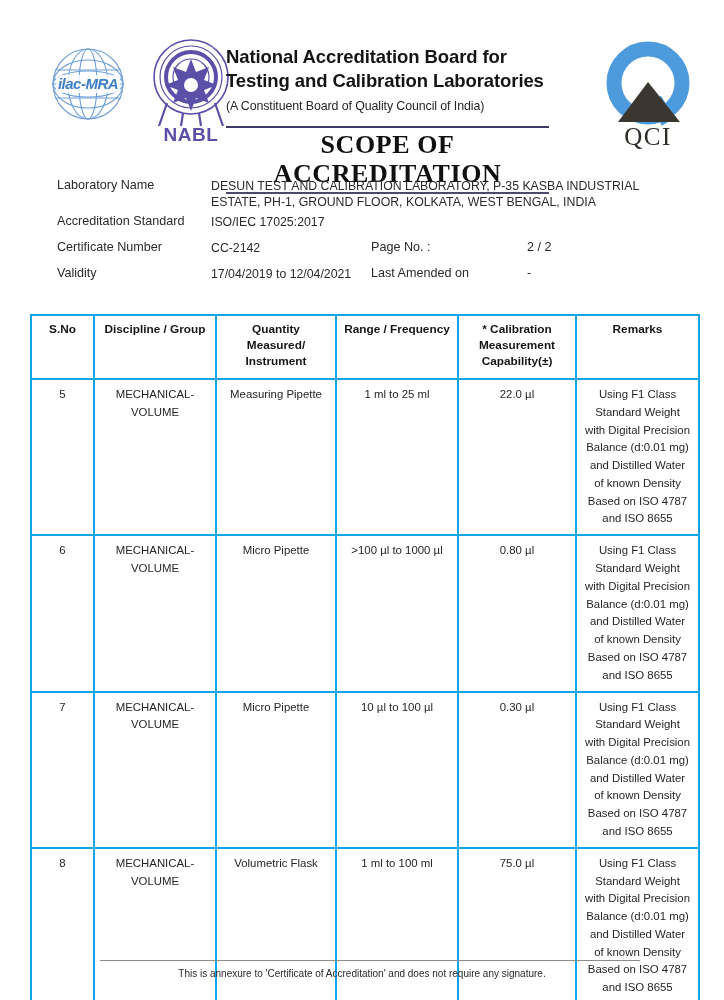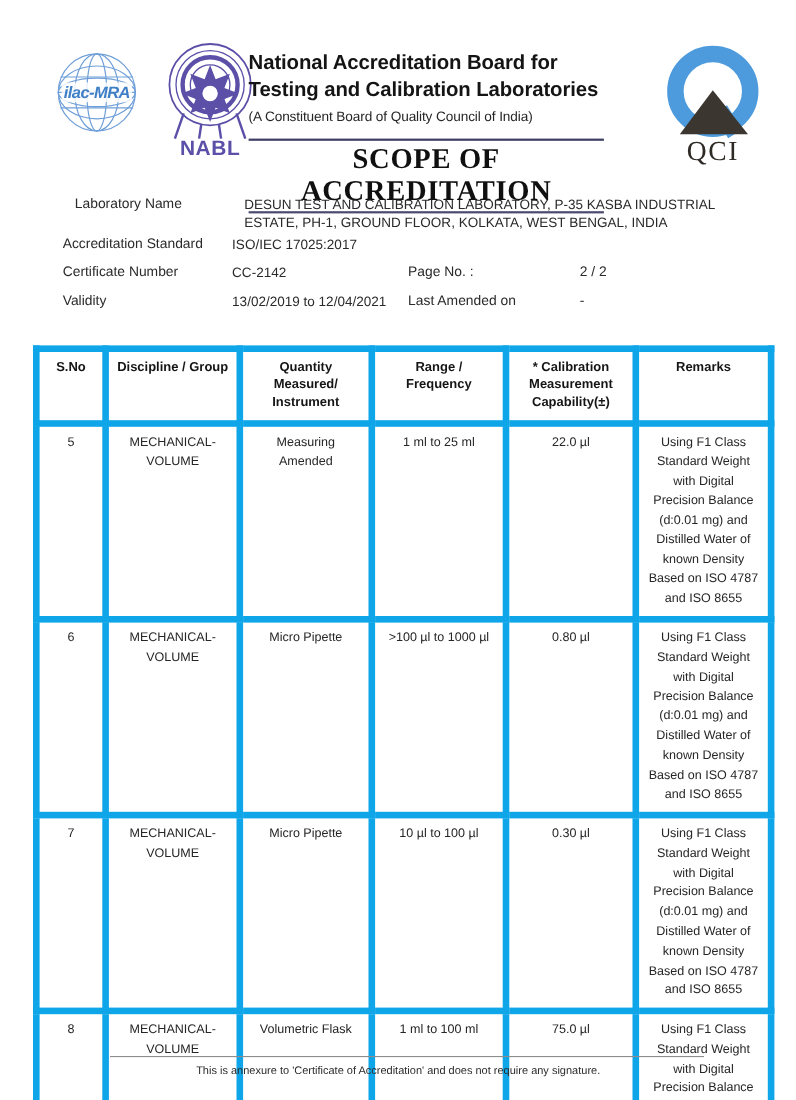--- a/index.html
+++ b/index.html
@@ -128,21 +128,21 @@
   
   .scope-table {
     position: absolute;
     left: 30px; top: 314px;
     width: 668px;
     border-collapse: collapse;
     table-layout: fixed;
   }
   .scope-table th,
   .scope-table td {
-    border: 6px solid #0ea5e9;
+    border: 2px solid #0ea5e9;
     vertical-align: top;
     padding: 6px 7px 6px 7px;
     font-size: 11.4px;
     color: #262626;
     line-height: 1.56;
     text-align: center;
   }
   .scope-table th {
     font-weight: bold;
     font-size: 11.8px;
@@ -240,38 +240,38 @@
     <svg width="100" height="112" viewBox="0 0 100 112">
       <circle cx="50" cy="45" r="34" fill="none" stroke="#4d9bdc" stroke-width="15"></circle>
       <rect x="56" y="60" width="15" height="26" fill="#4d9bdc" transform="rotate(-32 63 73)"></rect>
       <polygon points="50,44 82,84 20,84" fill="#3b3630"></polygon>
       <text x="50" y="107" font-family="'Liberation Serif',serif" font-size="25" fill="#2e2a26" text-anchor="middle" letter-spacing="1.5">QCI</text>
     </svg>
   </div>
 </div>
 
 <div class="info">
-  <div class="info-row" style="height:32px;margin-left:11px;">
+  <div class="info-row" style="height:32px;">
     <span class="info-label">Laboratory Name</span>
     <span class="info-value">DESUN TEST AND CALIBRATION LABORATORY, P-35 KASBA INDUSTRIAL
 ESTATE, PH-1, GROUND FLOOR,  KOLKATA, WEST BENGAL, INDIA</span>
   </div>
   <div class="info-row" style="height:26px; margin-top:4px;text-align:right;">
     <span class="info-label">Accreditation Standard</span>
     <span class="info-value">ISO/IEC 17025:2017</span>
   </div>
   <div class="info-row" style="height:26px;">
     <span class="info-label">Certificate Number</span>
     <span class="info-value">CC-2142</span>
     <span class="info-label2">Page No. :</span>
     <span class="info-value2">2 / 2</span>
   </div>
   <div class="info-row" style="height:26px;">
     <span class="info-label">Validity</span>
-    <span class="info-value">13/02/2019 to 12/04/2021</span>
+    <span class="info-value">17/04/2019 to 12/04/2021</span>
     <span class="info-label2">Last Amended on</span>
     <span class="info-value2">-</span>
   </div>
 </div>
 
 <table class="scope-table">
   <colgroup>
     <col class="col-sno">
       <col class="col-disc">
       <col class="col-qty">
@@ -307,21 +307,21 @@
   <tbody>
       <tr>
         <td>
           <span class="cell-line">5</span>
         </td>
         <td>
           <span class="cell-line">MECHANICAL-</span>
           <span class="cell-line">VOLUME</span>
         </td>
         <td>
-          <span class="cell-line">Measuring Amended</span>
+          <span class="cell-line">Measuring Pipette</span>
         </td>
         <td>
           <span class="cell-line">1 ml to 25 ml</span>
         </td>
         <td>
           <span class="cell-line">22.0 µl</span>
         </td>
         <td class="cell-remarks">Using F1 Class Standard Weight with Digital Precision Balance (d:0.01 mg) and Distilled Water of known Density Based on ISO 4787 and ISO 8655</td>
       </tr>
       <tr>

